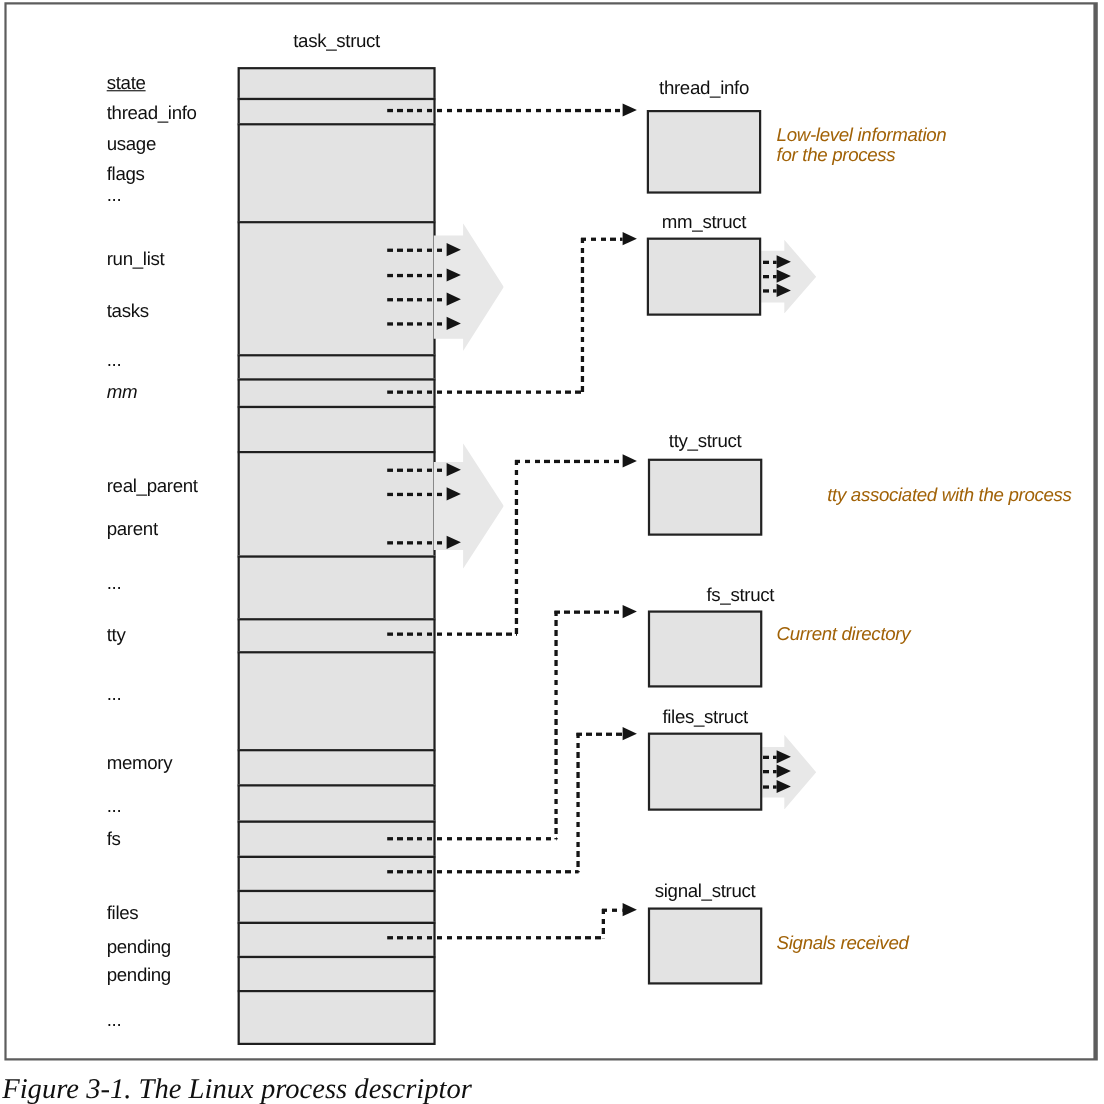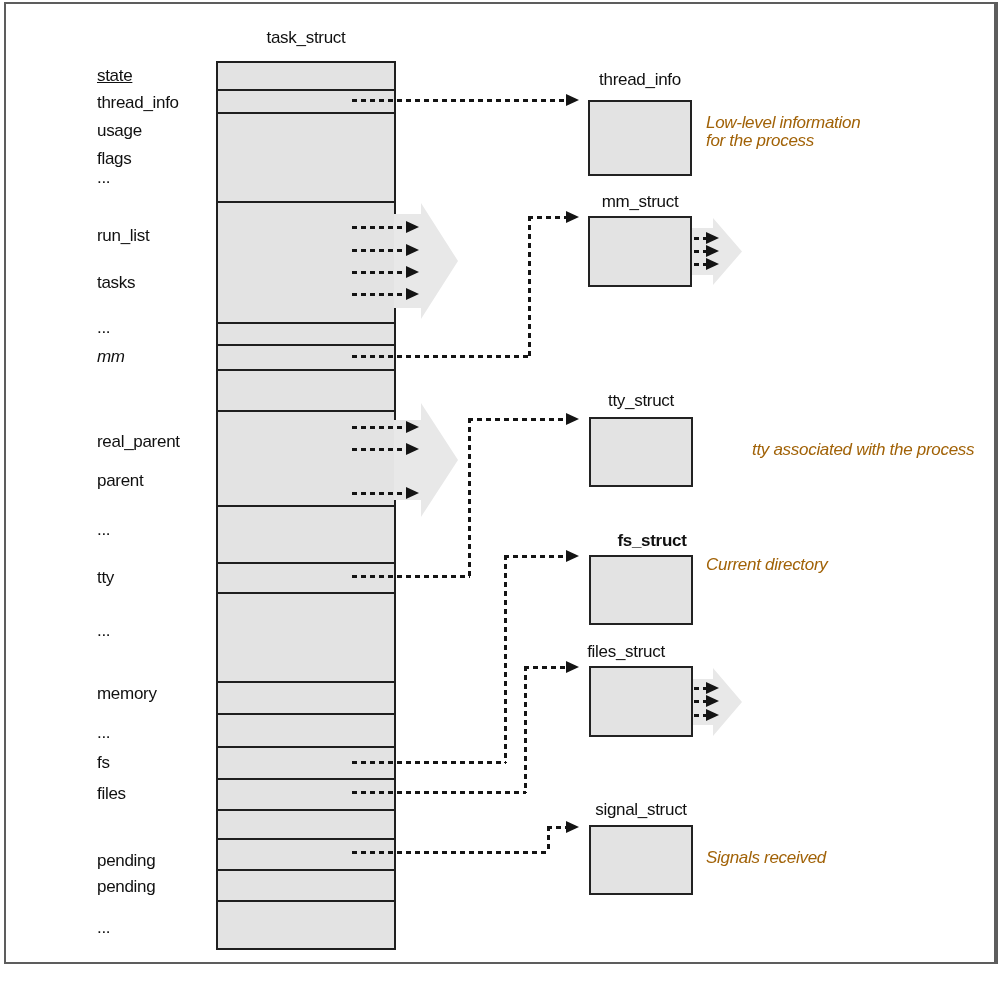--- a/index.html
+++ b/index.html
@@ -135,42 +135,43 @@
   <div class="flabel" style="top:318px;">...</div>
   <div class="flabel" style="top:347px;font-style:italic;">mm</div>
   <div class="flabel" style="top:432px;">real_parent</div>
   <div class="flabel" style="top:471px;">parent</div>
   <div class="flabel" style="top:520px;">...</div>
   <div class="flabel" style="top:568px;">tty</div>
   <div class="flabel" style="top:621px;">...</div>
   <div class="flabel" style="top:684px;">memory</div>
   <div class="flabel" style="top:723px;">...</div>
   <div class="flabel" style="top:753px;">fs</div>
-  <div class="flabel" style="top:784px;">files</div>
+  <div class="flabel" style="top:820px;">files</div>
   <div class="flabel" style="top:851px;">pending</div>
   <div class="flabel" style="top:877px;">pending</div>
   <div class="flabel" style="top:918px;">...</div>
 
   <div class="stitle" style="left:568px;top:70px;width:144px;">thread_info</div>
   <div class="sbox" style="left:588px;top:100px;height:76px;"></div>
   <div class="annot" style="left:706px;top:114px;">Low-level information
 for the process</div>
 
   <div class="stitle" style="left:568px;top:192px;width:144px;">mm_struct</div>
   <div class="sbox" style="left:588px;top:216px;height:71px;"></div>
 
   <div class="stitle" style="left:569px;top:391px;width:144px;">tty_struct</div>
   <div class="sbox" style="left:589px;top:417px;height:70px;"></div>
   <div class="annot" style="left:706px;top:441px;margin-left:46px;">tty associated with the process</div>
 
-  <div class="stitle" style="left:580px;top:531px;width:144px;font-weight:bold;">fs_struct</div>
+  <div class="stitle" style="left:601px;top:531px;width:144px;">fs_struct</div>
   <div class="sbox" style="left:589px;top:555px;height:70px;"></div>
-  <div class="annot" style="left:706px;top:556px;">Current directory</div>
+  <div class="annot" style="left:706px;top:568px;">Current directory</div>
 
-  <div class="stitle" style="left:554px;top:642px;width:144px;text-align:center;">files_struct</div>
+  <div class="stitle" style="left:569px;top:642px;width:144px;text-align:center;">files_struct</div>
   <div class="sbox" style="left:589px;top:666px;height:71px;"></div>
 
   <div class="stitle" style="left:569px;top:800px;width:144px;">signal_struct</div>
   <div class="sbox" style="left:589px;top:825px;height:70px;"></div>
   <div class="annot" style="left:706px;top:849px;">Signals received</div>
 
+  <div class="caption">Figure 3-1. The Linux process descriptor</div>
 
 </div>
 
 </body></html>

